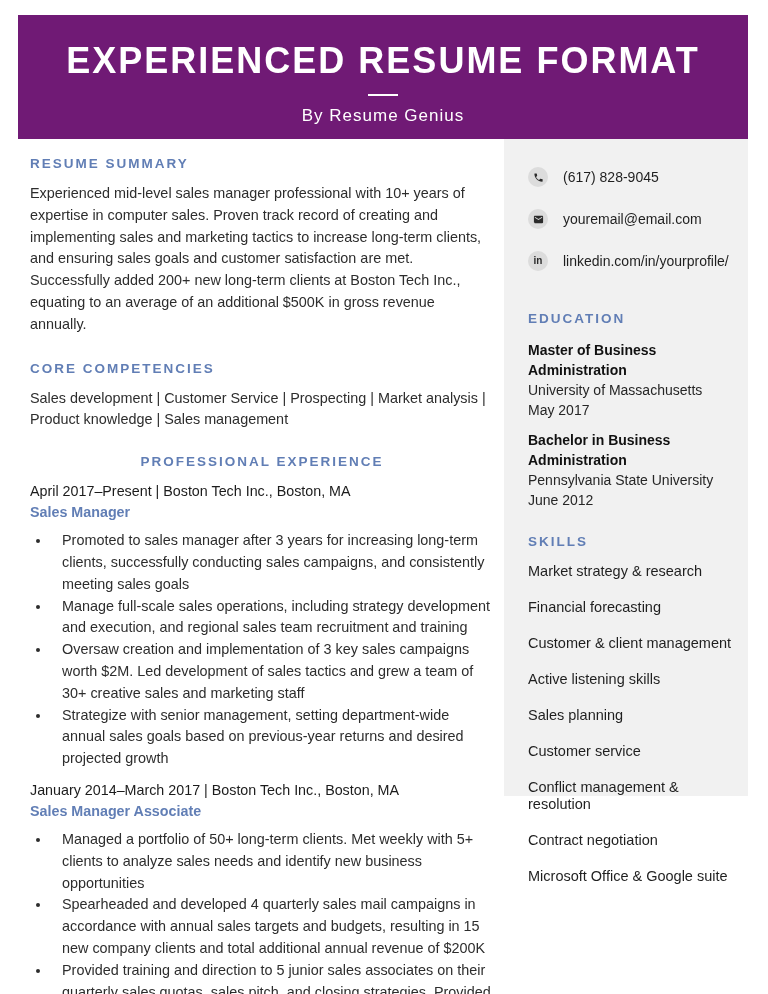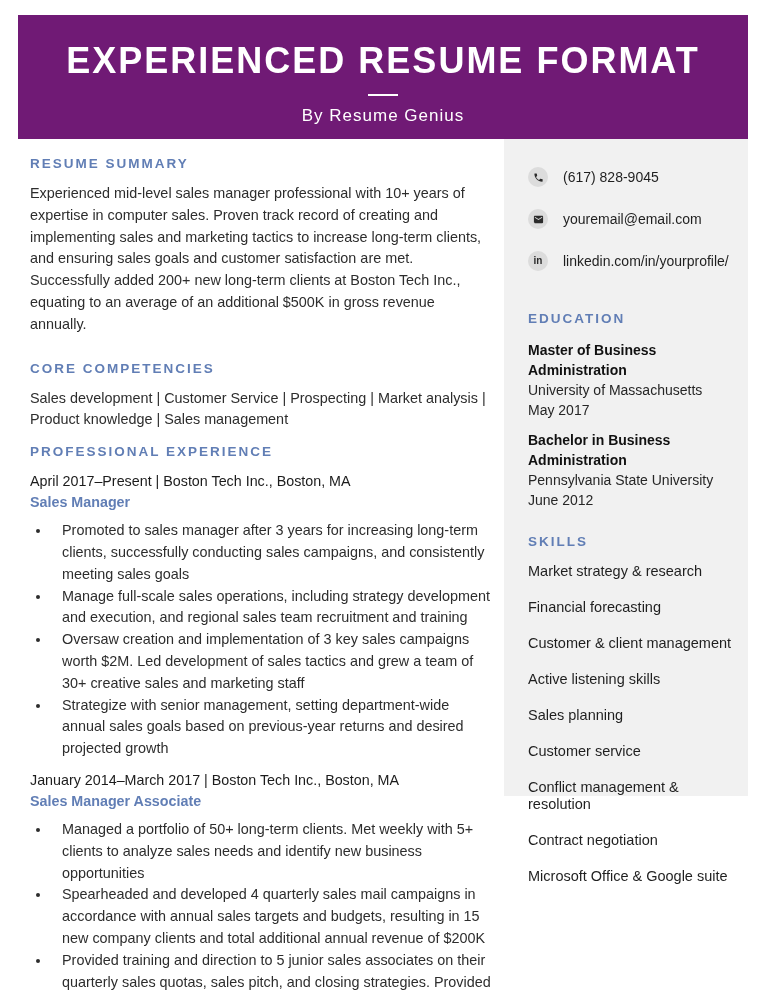--- a/index.html
+++ b/index.html
@@ -47,21 +47,21 @@
   .left-col { position:absolute; left:30px; top:155px; width:464px; }
   .section-heading {
     font-size:13.5px; font-weight:bold; letter-spacing:2px; color:#617eb5;
     margin:0 0 10px 0; line-height:18px;
   }
   .body-text { font-size:14.4px; line-height:21.8px; color:#2d2d2d; margin:0 0 10px 0; }
   .job-meta { font-size:14.3px; color:#1c1c1c; margin:0; line-height:21px; }
   .job-title { font-size:14.3px; font-weight:bold; color:#617eb5; margin:0 0 7px 0; line-height:21px; }
   ul.bullets { margin:0 0 7px 0; padding-left:21px; }
   ul.bullets li { font-size:14.4px; line-height:21.8px; padding-left:11px; color:#2d2d2d; }
-  .exp-heading { margin-top:12px; }
+  .exp-heading { margin-top:22px;text-align:center; }
   .cc-heading { margin-top:24px; }
 </style>
 </head>
 <body>
 
 <div class="page">
 
   <div class="banner">
     <div class="banner-title">EXPERIENCED RESUME FORMAT</div>
     <div class="banner-divider"></div>

